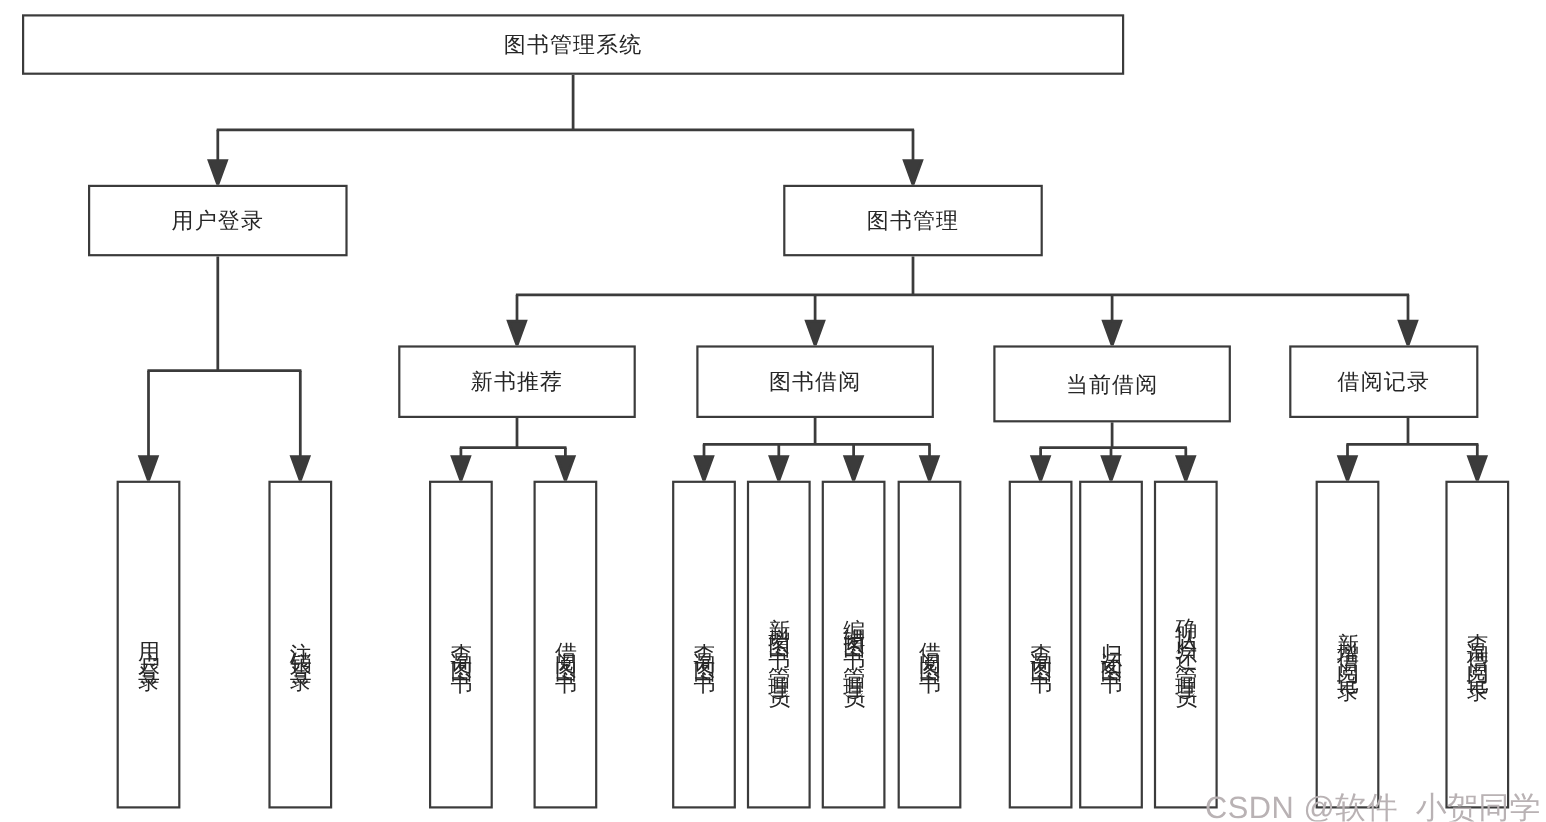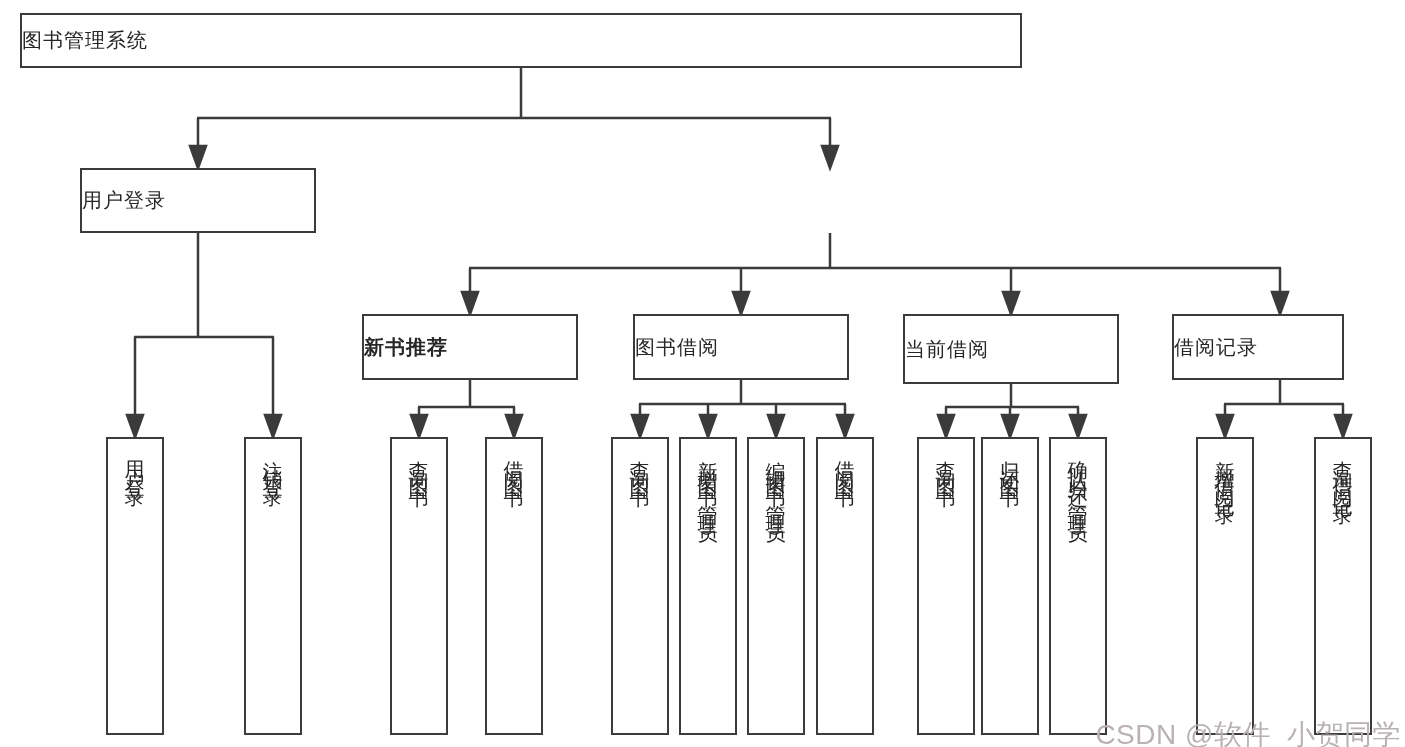--- a/index.html
+++ b/index.html
@@ -21,20 +21,21 @@
     top: 0;
     z-index: 1;
   }
   .node {
     position: absolute;
     box-sizing: border-box;
     background: #ffffff;
     border: 2.5px solid #3b3b3b;
     display: flex;
     align-items: center;
+    justify-content: center;
     color: #262626;
     font-size: 20px;
     letter-spacing: 1px;
     z-index: 2;
     white-space: nowrap;
   }
   .leaf {
     writing-mode: vertical-rl;
     text-orientation: mixed;
     letter-spacing: 9px;
@@ -42,21 +43,21 @@
     line-height: 1;
     font-size: 20px;
     padding: 6px 0;
   }
   
   .n-root     { left: 20px;   top: 13px;  width: 1002px; height: 55px; }
   
   .n-login    { left: 80px;   top: 168px; width: 236px;  height: 65px; }
   .n-mgmt     { left: 712px;  top: 168px; width: 236px;  height: 65px; }
   
-  .n-newbook  { left: 362px;  top: 314px; width: 216px;  height: 66px; font-weight: bold; }
+  .n-newbook  { left: 362px;  top: 314px; width: 216px;  height: 66px; }
   .n-borrow   { left: 633px;  top: 314px; width: 216px;  height: 66px; }
   .n-current  { left: 903px;  top: 314px; width: 216px;  height: 70px; }
   .n-records  { left: 1172px; top: 314px; width: 172px;  height: 66px; }
   
   .leaf       { top: 437px; height: 298px; width: 58px; }
   .lf-1  { left: 106px; }
   .lf-2  { left: 244px; }
   .lf-3  { left: 390px; }
   .lf-4  { left: 485px; }
   .lf-5  { left: 611px; }
@@ -162,20 +163,23 @@
     </g>
   </svg>
 
   <div class="node n-root">
     <span>图书管理系统</span>
   </div>
 
   <div class="node n-login">
     <span>用户登录</span>
   </div>
+  <div class="node n-mgmt">
+    <span>图书管理</span>
+  </div>
 
   <div class="node n-newbook">
     <span>新书推荐</span>
   </div>
   <div class="node n-borrow">
     <span>图书借阅</span>
   </div>
   <div class="node n-current">
     <span>当前借阅</span>
   </div>

